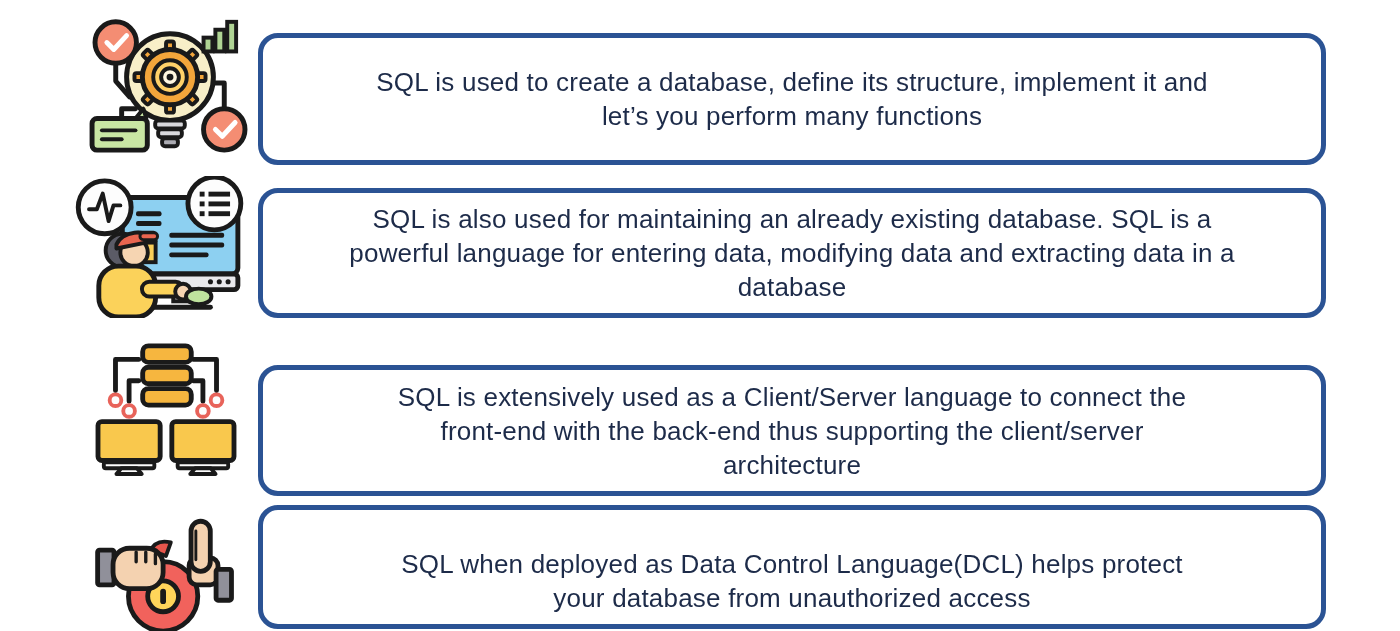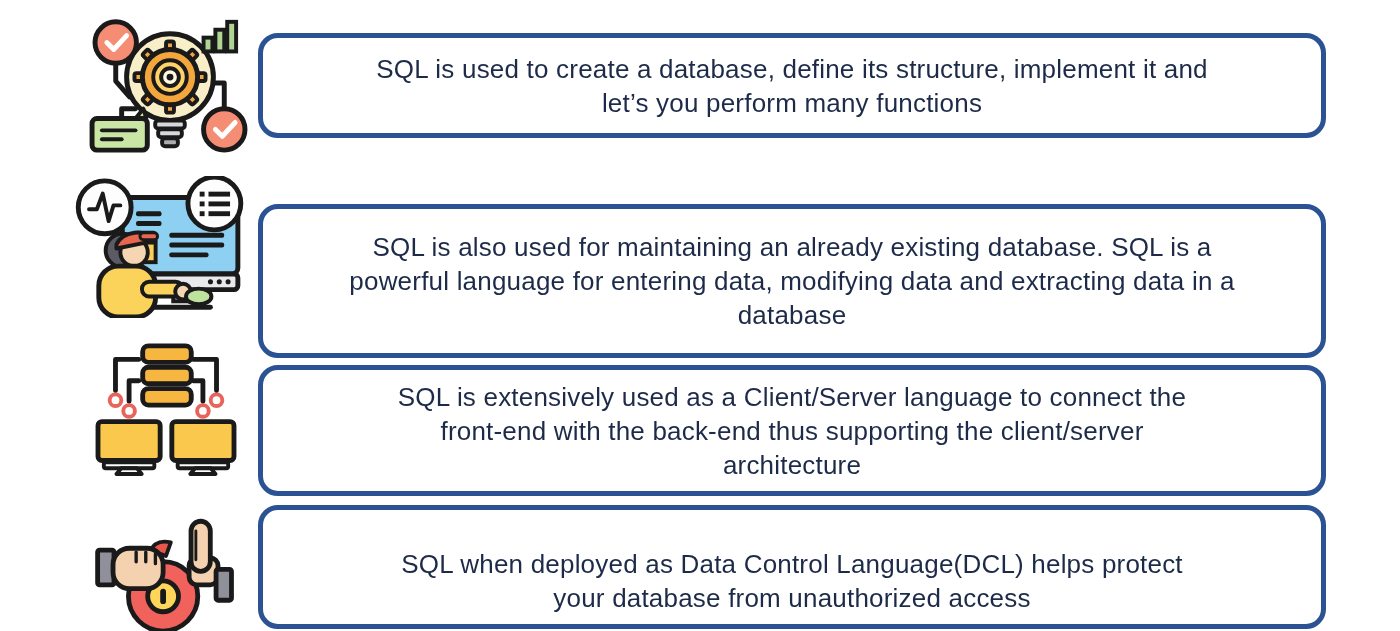--- a/index.html
+++ b/index.html
@@ -27,22 +27,22 @@
     border-radius:20px;
     display:flex;align-items:center;justify-content:center;
   }
   .box-text{
     text-align:center;
     color:var(--text,#1D2B49);
     font-size:26px;line-height:34px;
     letter-spacing:0.2px;
     padding:0 10px;
   }
-  .box-1{top:33px;height:105px;}
-  .box-2{top:204px;height:154px;}
+  .box-1{top:33px;height:132px;}
+  .box-2{top:188px;height:130px;}
   .box-3{top:346px;height:131px;margin-top:19px;}
   .box-4{top:505px;height:124px;}
   .w1{max-width:880px;}
   .w2{max-width:910px;}
   .w3{max-width:862px;}
   .w4{max-width:824px;margin-top:28px;}
   .icon-1{left:85px;top:10px;width:170px;height:148px;}
   .icon-2{left:75px;top:176px;width:172px;height:142px;}
   .icon-3{left:88px;top:340px;width:156px;height:136px;}
   .icon-4{left:92px;top:502px;width:148px;height:130px;}

